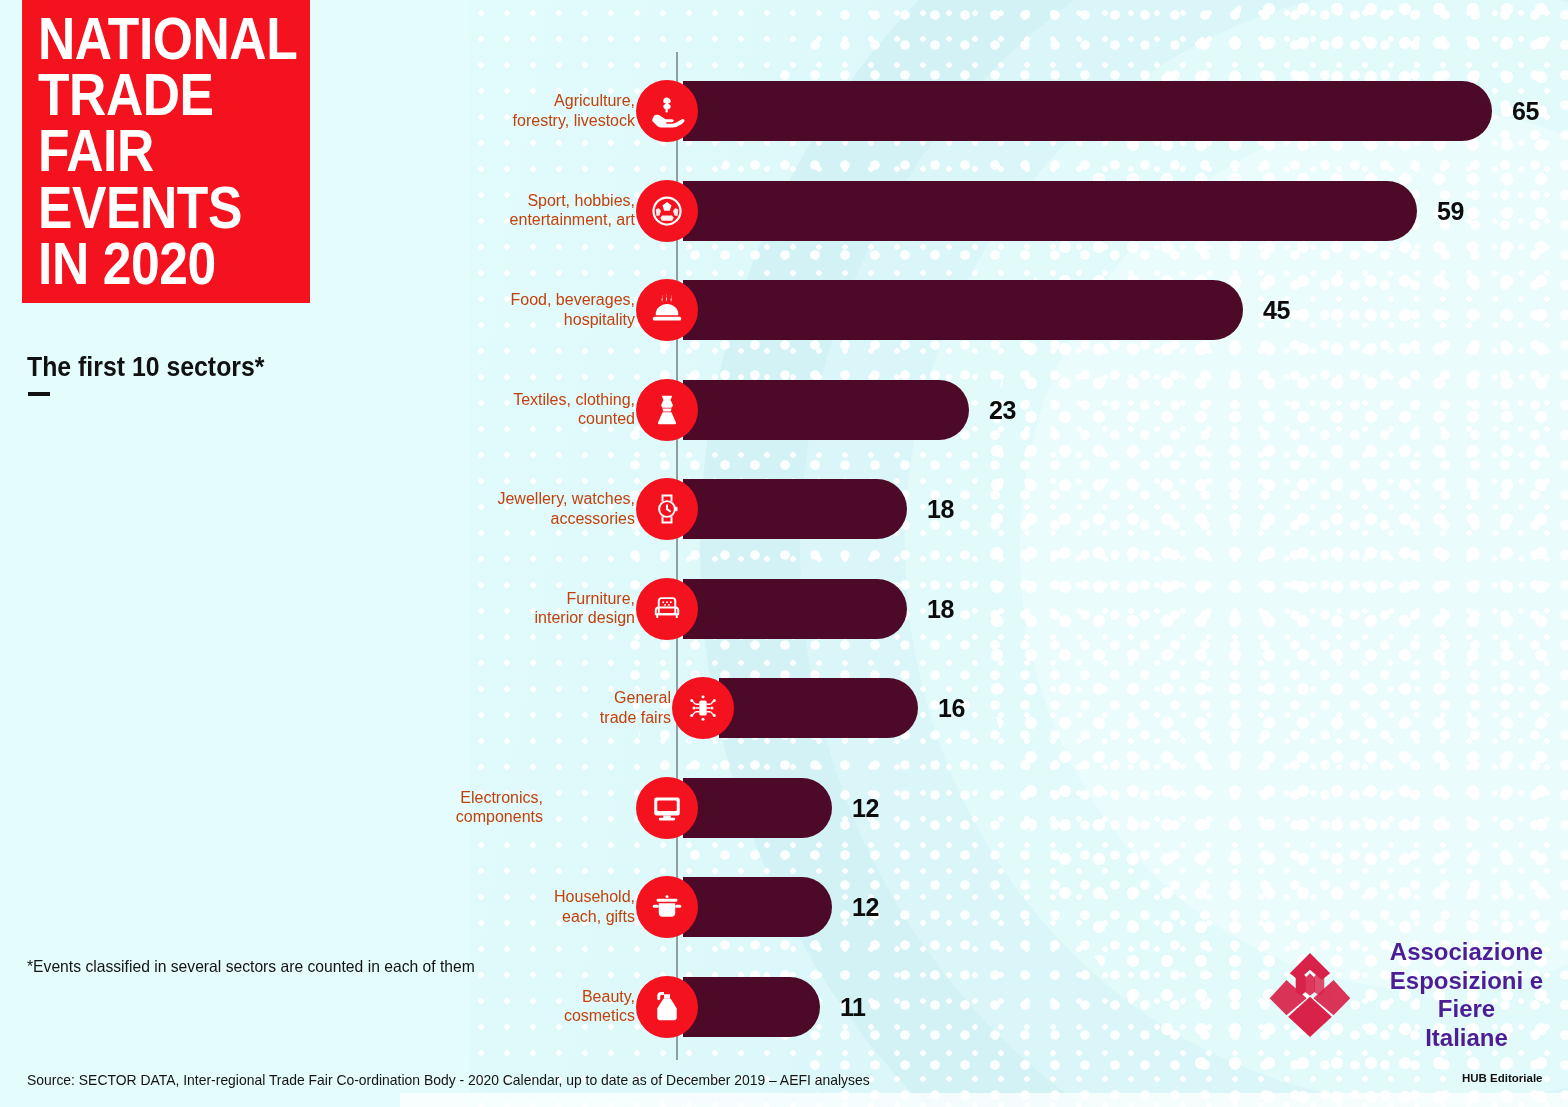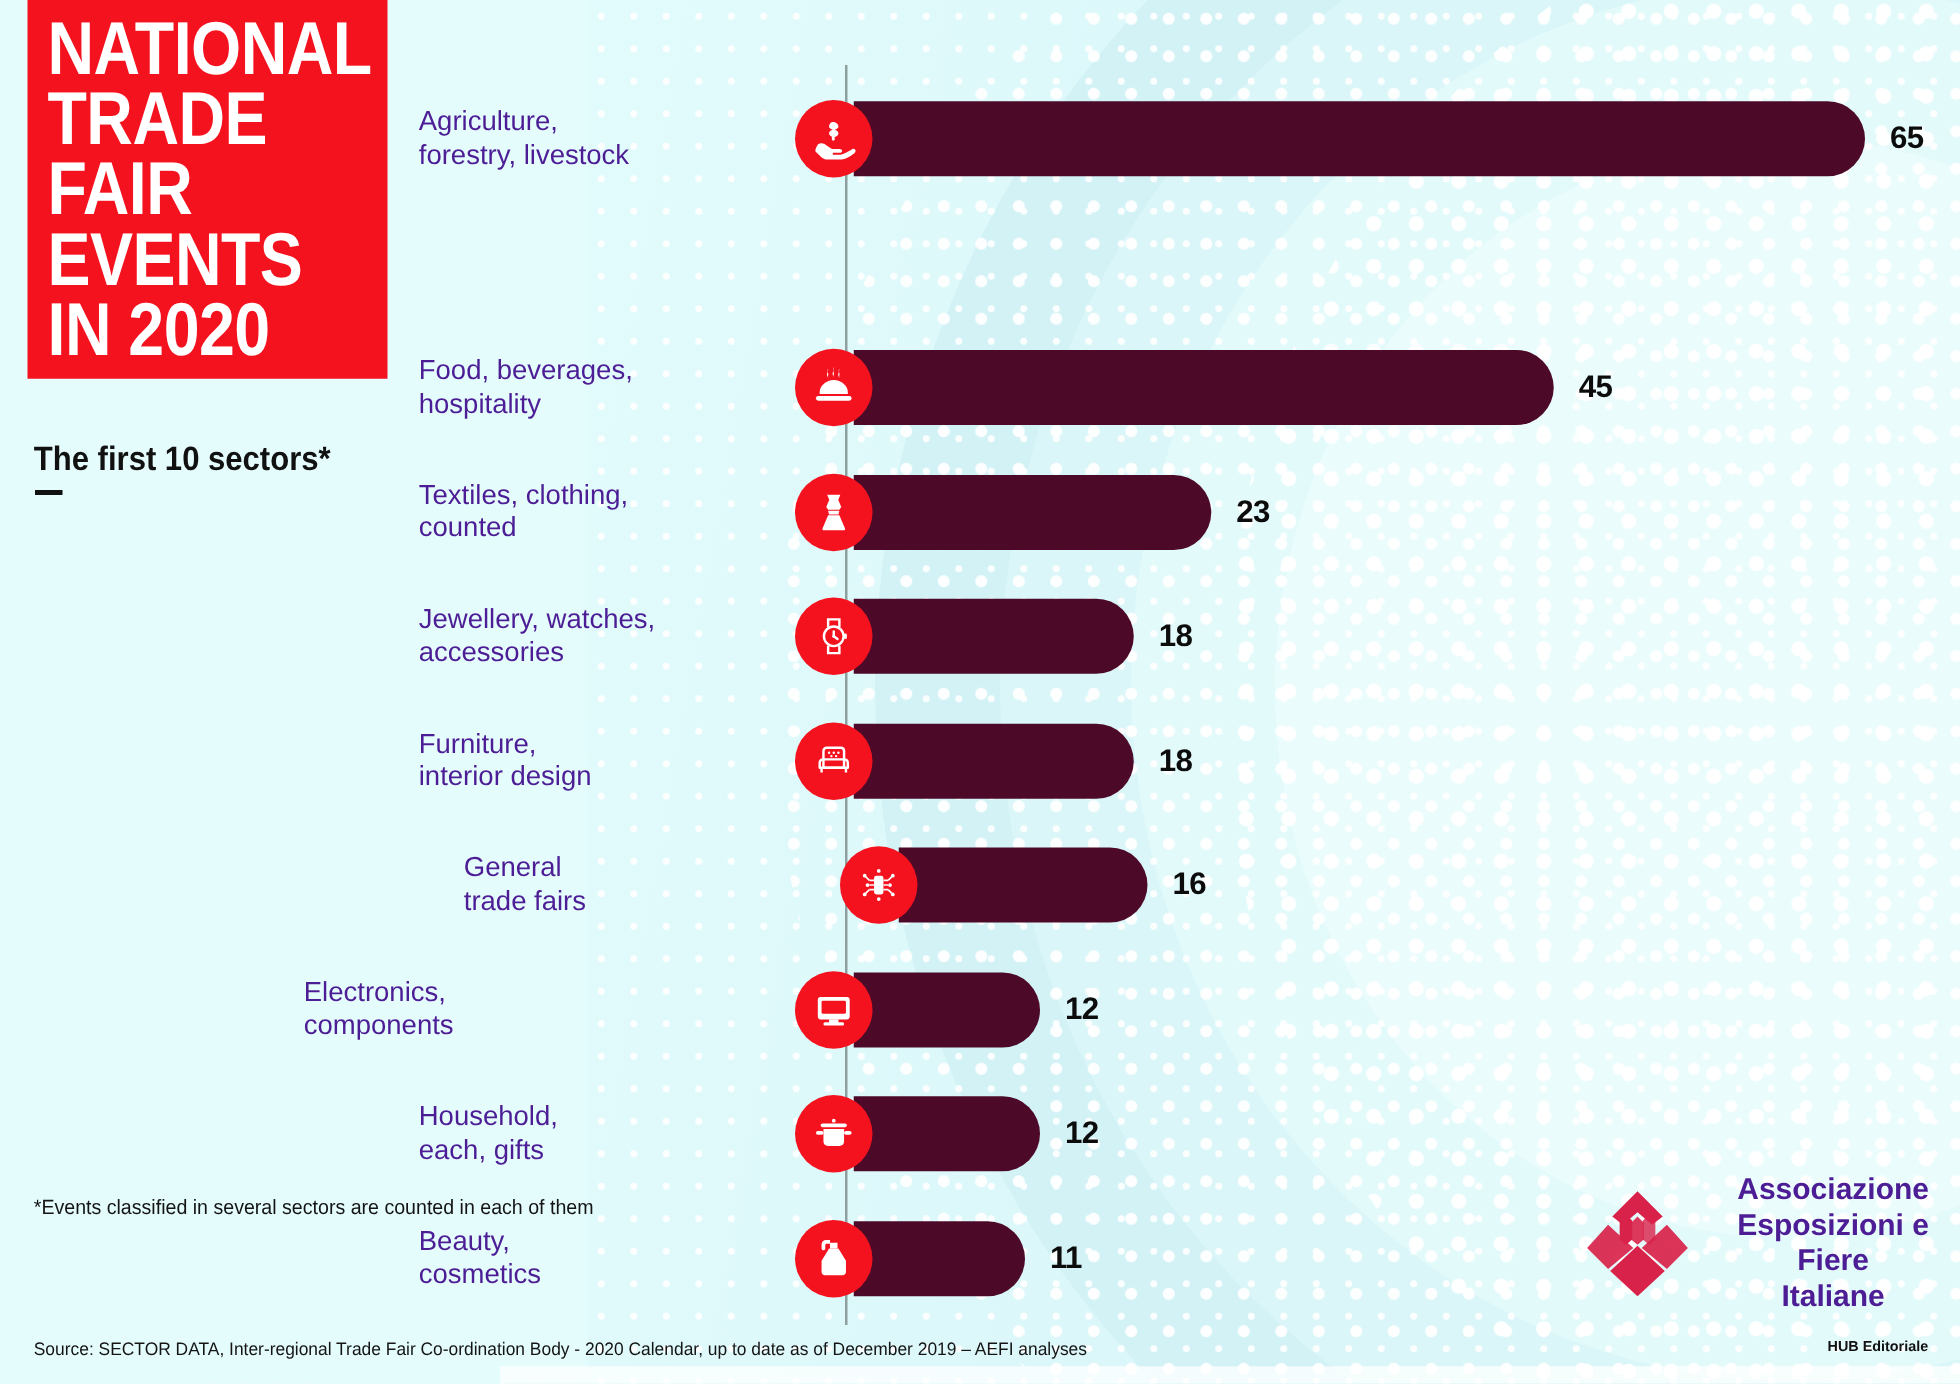--- a/index.html
+++ b/index.html
@@ -43,21 +43,21 @@
   .footnote{position:absolute;left:27px;top:955px;font-size:16.5px;color:#141414;line-height:1.45;
     transform:scaleX(.95);transform-origin:left top;}
   .source{position:absolute;left:27px;top:1072px;font-size:14.5px;color:#141414;
     transform:scaleX(.96);transform-origin:left top;white-space:nowrap;}
 
   
   .axis{position:absolute;left:676px;top:52px;width:2px;height:1008px;background:#8e9fa0;}
   .rows{position:absolute;left:0;top:0;width:1568px;height:1107px;}
   .row{position:absolute;left:0;height:66px;display:block;}
   .row-label{position:absolute;right:933px;top:50%;transform:translateY(-50%);
-    text-align:left;font-size:22px;line-height:1.22;color:#4c1d95;width:300px;white-space:pre-line;}
+    text-align:right;font-size:16px;line-height:1.22;color:#c2410c;width:300px;white-space:pre-line;}
   .bar{position:absolute;left:683px;top:50%;transform:translateY(-50%);height:60px;
     background:#4c0a28;border-radius:0 30px 30px 0;}
   .icon{position:absolute;left:636px;top:50%;transform:translateY(-50%);
     width:62px;height:62px;border-radius:50%;background:#f4121f;
     display:flex;align-items:center;justify-content:center;z-index:4;}
   .icon svg{width:36px;height:36px;display:block;}
   .value{position:absolute;top:50%;transform:translateY(-50%);
     font-size:25px;font-weight:800;color:#0c0c0c;letter-spacing:-0.5px;}
 
   
@@ -103,20 +103,37 @@
         <div class="icon">
           <svg viewBox="0 0 48 48">
             <g fill="#fff">
               <path d="M23 6c3 0 6 2 6 5 0 2-2 3-4 3 2 1 4 2 4 4 0 2-2 4-5 4s-5-2-5-4c0-2 2-3 4-4-2 0-4-1-4-3 0-3 2-5 4-5z"></path>
               <rect x="22" y="18" width="3" height="8" rx="1.5"></rect>
               <path d="M7 30c3-2 7-1 9 1l6 4h8c2 0 3 1 3 2s-1 2-3 2h-7v2h8c3 0 10-4 13-6 2-1 4 1 3 3-2 3-10 8-15 8H16c-2 0-4-1-6-3l-5-5c-1-1-1-3 2-8z"></path>
             </g>
           </svg>
         </div>
         <div class="value" style="left: 1512px;">65</div>
+      </div>
+      <div class="row" style="top: 177.5px; width: 1568px; height: 66px;">
+        <div class="row-label">Sport, hobbies,
+entertainment, art</div>
+        <div class="bar" style="width: 734px; background: rgb(76, 10, 40);"></div>
+        <div class="icon">
+          <svg viewBox="0 0 48 48">
+            <g>
+              <circle cx="24" cy="24" r="18" fill="none" stroke="#fff" stroke-width="3"></circle>
+              <path d="M24 12l6 4.5-2.3 7h-7.4l-2.3-7z" fill="#fff"></path>
+              <path d="M15 33l2.5-3h13l2.5 3-2 4H17z" fill="#fff" opacity=".95"></path>
+              <path d="M9 22l4-2 3 4-2 6-4 .5z" fill="#fff" opacity=".9"></path>
+              <path d="M39 22l-4-2-3 4 2 6 4 .5z" fill="#fff" opacity=".9"></path>
+            </g>
+          </svg>
+        </div>
+        <div class="value" style="left: 1437px;">59</div>
       </div>
       <div class="row" style="top: 277px; width: 1568px; height: 66px;">
         <div class="row-label">Food, beverages,
 hospitality</div>
         <div class="bar" style="width: 560px; background: rgb(76, 10, 40);"></div>
         <div class="icon">
           <svg viewBox="0 0 48 48">
             <g fill="#fff">
               <path d="M18 4c-2 3 1 4 0 7 -1 2 1 3 1 3s-3-2-2-5c.5-2 1-3 1-5zM24 2c-2 4 1 5 0 8-1 2 1 4 1 4s-3-3-2-6c.6-2 1-4 1-6zM30 4c-2 3 1 4 0 7-1 2 1 3 1 3s-3-2-2-5c.5-2 1-3 1-5z"></path>
               <path d="M24 16c-8 0-15 6-15 13v2h30v-2c0-7-7-13-15-13z"></path>

